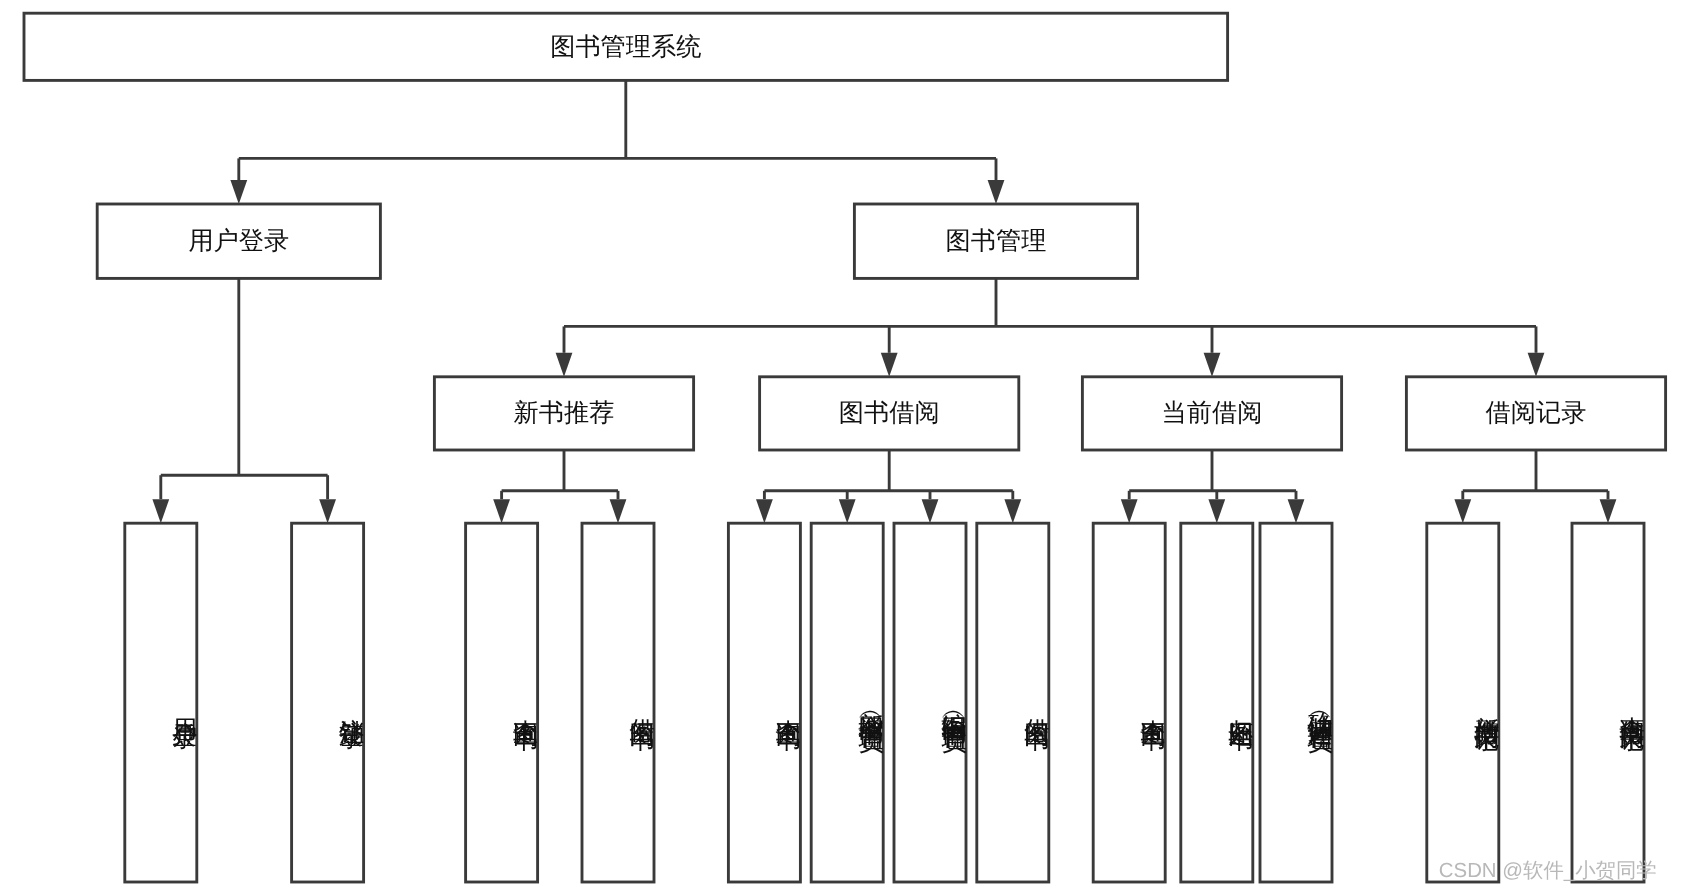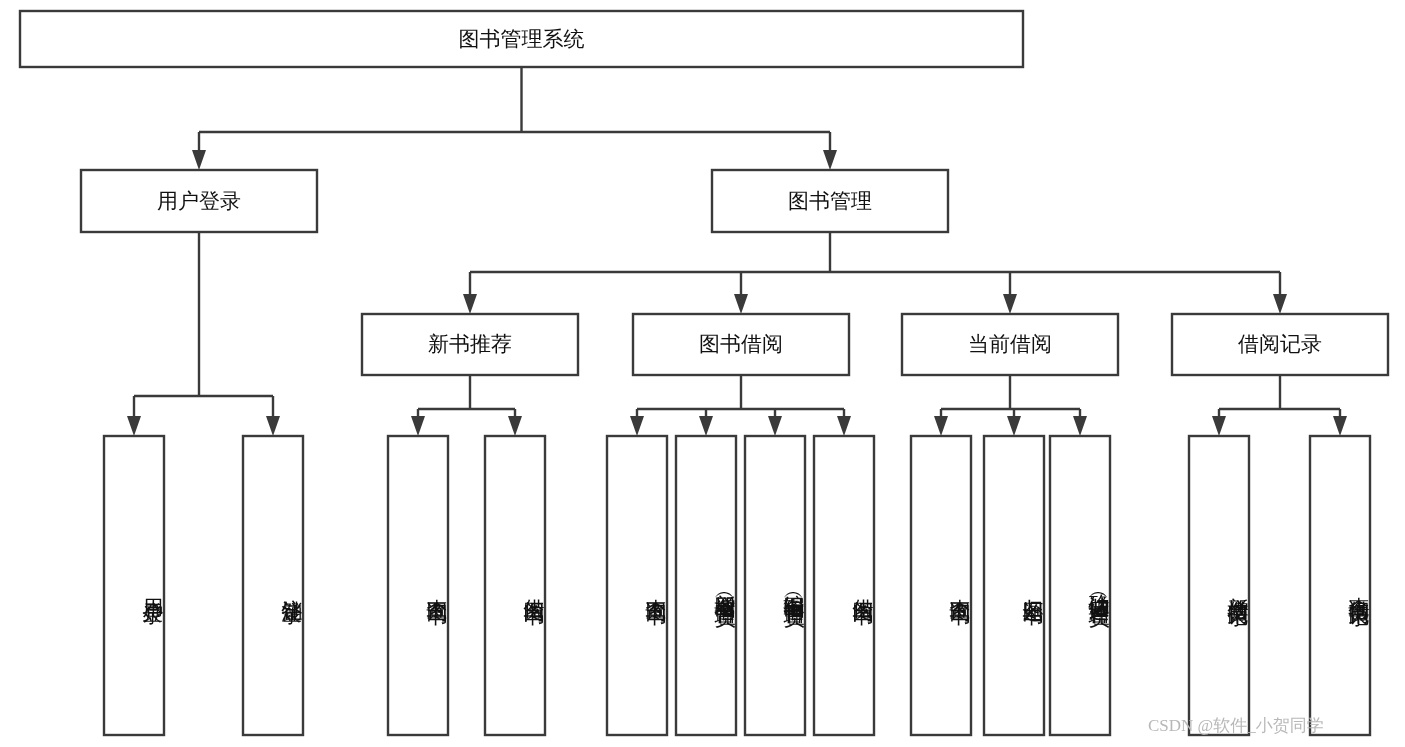--- a/index.html
+++ b/index.html
@@ -171,15 +171,15 @@
       <div class="node-label-v" style="left: 676px; top: 444px; width: 60px; height: 283px;">新增图书（管理员）</div>
       <div class="node-label-v" style="left: 745px; top: 444px; width: 60px; height: 283px;">编辑图书（管理员）</div>
       <div class="node-label-v" style="left: 814px; top: 444px; width: 60px; height: 283px;">借阅图书</div>
       <div class="node-label-v" style="left: 911px; top: 444px; width: 60px; height: 283px;">查询图书</div>
       <div class="node-label-v" style="left: 984px; top: 444px; width: 60px; height: 283px;">归还图书</div>
       <div class="node-label-v" style="left: 1050px; top: 444px; width: 60px; height: 283px;">确认归还（管理员）</div>
       <div class="node-label-v" style="left: 1189px; top: 444px; width: 60px; height: 283px;">新增借阅记录</div>
       <div class="node-label-v" style="left: 1310px; top: 444px; width: 60px; height: 283px;">查询借阅记录</div>
     </div>
 
-  <div class="watermark" style="left: 1148px; top: 714px; font-family: Liberation Serif, serif;">CSDN @软件_小贺同学</div>
+  <div class="watermark" style="left: 1199px; top: 714px;">CSDN @软件_小贺同学</div>
 
 </div>
 
 </body></html>

